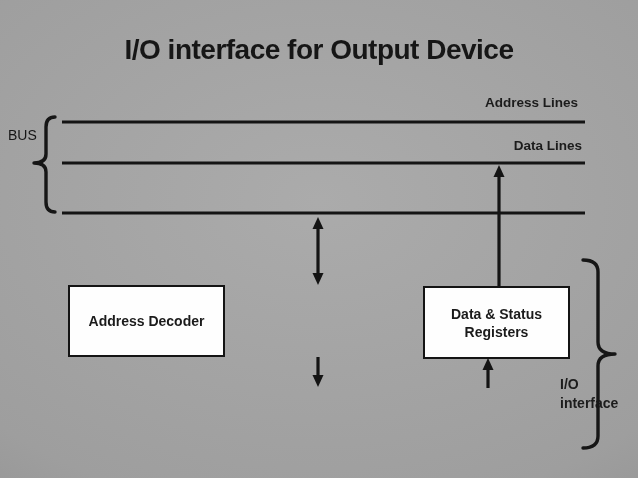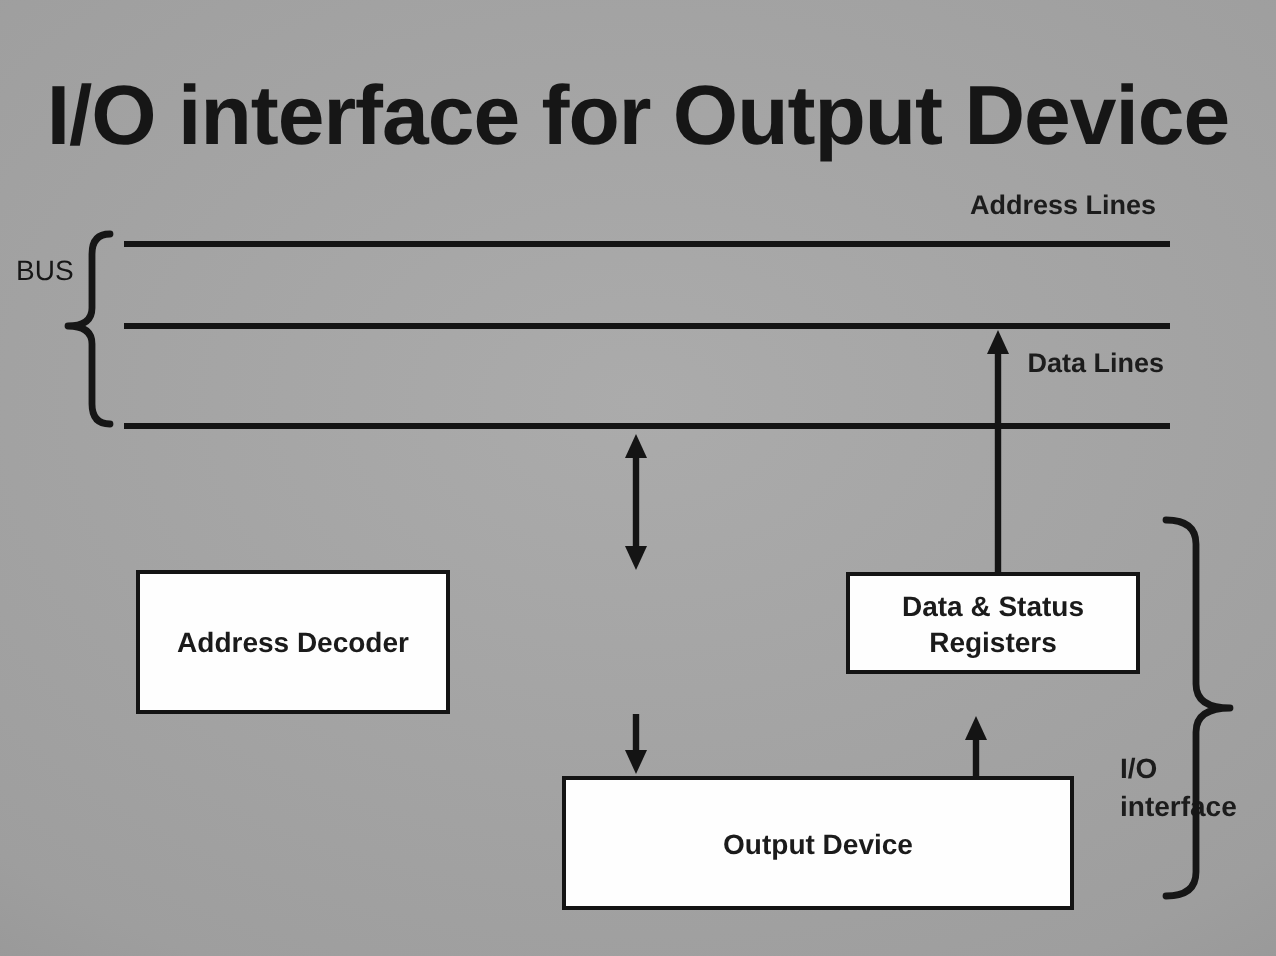--- a/index.html
+++ b/index.html
@@ -8,42 +8,42 @@
     width:638px;height:478px;
     overflow:hidden;
     font-family:"Liberation Sans", sans-serif;
     background:
       radial-gradient(ellipse 130% 120% at 50% 42%, #ababab 0%, #9e9e9e 55%, #8a8a8a 85%, #7f7f7f 100%);
   }
   .abs{position:absolute;}
   .title{
     left:0; top:34px; width:638px;
     text-align:center;
-    font-size:42px; font-weight:700; letter-spacing:-0.5px;
+    font-size:28px; font-weight:700; letter-spacing:-0.5px;
     color:#161616;
   }
   .line-label{
     font-size:13.5px; font-weight:700; color:#1c1c1c; white-space:nowrap;
   }
   .bus-label{
     left:8px; top:127px;
     font-size:14px; font-weight:400; color:#161616;
   }
   .box{
     background:#fefefe;
     border:2.5px solid #141414;
     color:#1b1b1b;
     display:flex; align-items:center; justify-content:center;
     text-align:center;
     font-size:14px; font-weight:700; line-height:18px;
     box-sizing:border-box;
   }
   .box-address-decoder{left:68px; top:285px; width:157px; height:72px;text-align:center;}
   .box-control-circuits{left:245px; top:285px; width:143px; height:72px;}
-  .box-data-status{left:423px; top:286px; width:147px; height:51px; padding:0 12px;}
+  .box-data-status{left:423px; top:286px; width:147px; height:73px; padding:0 12px;}
   .box-output-device{left:281px; top:388px; width:256px; height:67px;}
   .io-interface-label{
     left:560px; top:375px; width:66px;
     font-size:14px; font-weight:700; line-height:19px;
     color:#1c1c1c;
   }
   svg.overlay{
     position:absolute; left:0; top:0;
     pointer-events:none;
   }
@@ -55,30 +55,27 @@
 </head>
 <body>
 
 <div class="slide">
 
   <div class="abs title">I/O interface for Output Device</div>
 
   <div class="abs bus-label">BUS</div>
 
   <div class="abs line-label" style="right:60px; top:95px;">Address Lines</div>
-  <div class="abs line-label" style="right:56px; top:138px;margin-top:36px;">Data Lines</div>
+  <div class="abs line-label" style="right:56px; top:138px;">Data Lines</div>
 
   <div class="abs box box-address-decoder">
     <span>Address Decoder</span>
   </div>
   <div class="abs box box-data-status">
     <span>Data &amp; Status Registers</span>
-  </div>
-  <div class="abs box box-output-device">
-    <span>Output Device</span>
   </div>
 
   <div class="abs io-interface-label">I/O interface</div>
 
   <svg class="overlay" width="638" height="478" viewBox="0 0 638 478">
 
     <line class="ink-line" x1="62" y1="122" x2="585" y2="122"></line>
     <line class="ink-line" x1="62" y1="163" x2="585" y2="163"></line>
     <line class="ink-line" x1="62" y1="213" x2="585" y2="213"></line>
 

